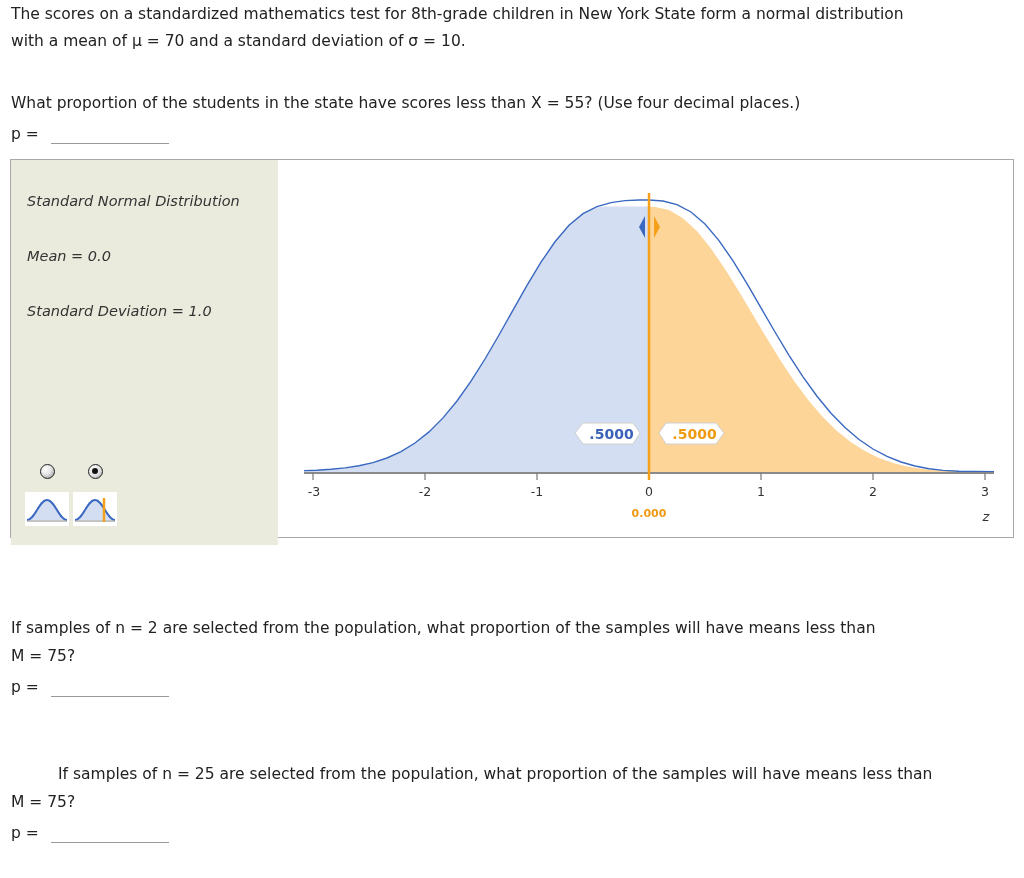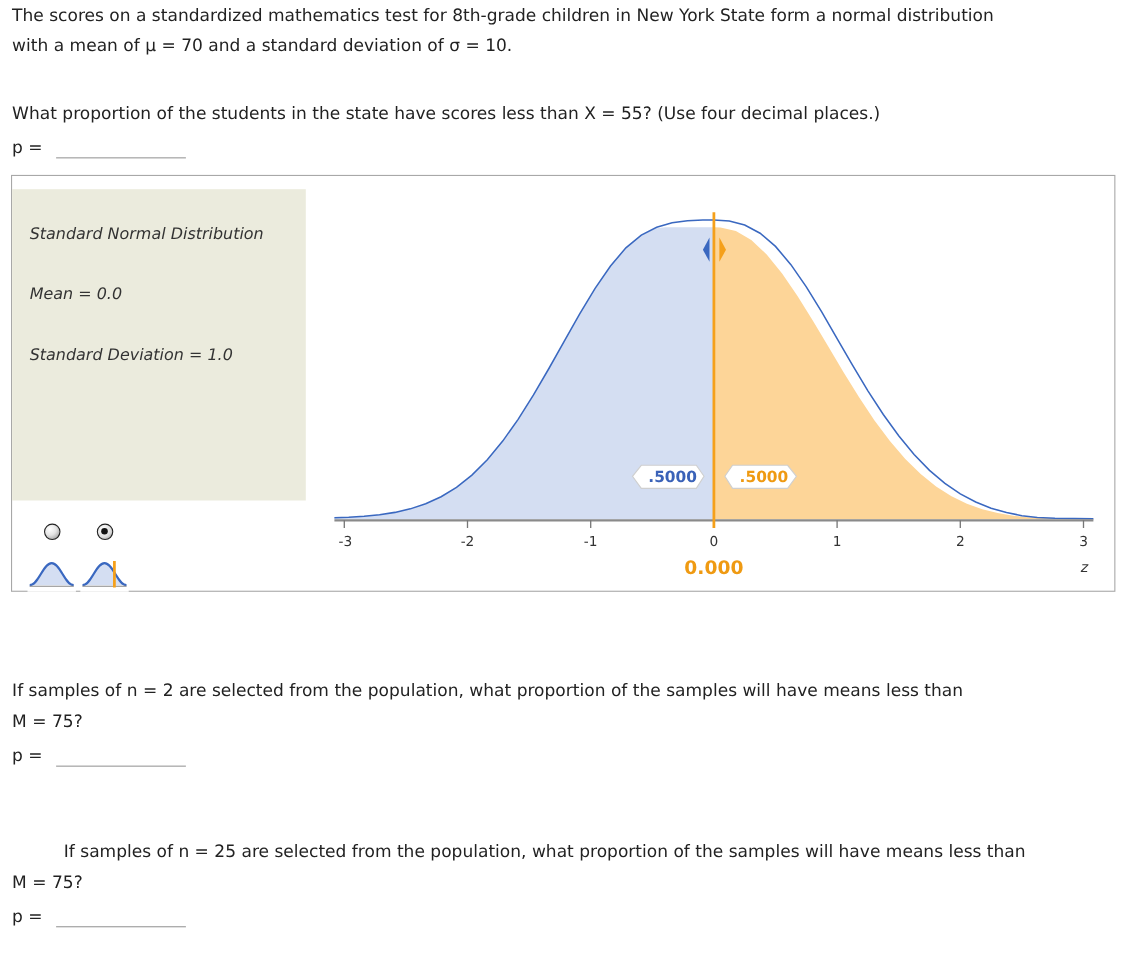--- a/index.html
+++ b/index.html
@@ -15,21 +15,21 @@
     background: transparent; outline: none; font-family: "DejaVu Sans", sans-serif; font-size: 14px;
     padding: 0 0 1px 0;
   }
 
   
   .applet {
     position: absolute; left: 10px; top: 159px; width: 1002px; height: 377px;
     border: 1px solid #a8a8a8; background: #ffffff;
   }
   .side-panel {
-    position: absolute; left: 0; top: 12px; width: 267px; height: 283px; background: #ebebdd;
+    position: absolute; left: 0; top: 0; width: 267px; height: 385px; background: #ebebdd;
   }
   .side-panel .ptxt {
     position: absolute; left: 16px; font-style: italic; font-size: 14.5px; color: #333; white-space: nowrap;
   }
   .radio {
     position: absolute; width: 15px; height: 15px; border-radius: 50%;
     border: 1.5px solid #222; box-sizing: border-box; cursor: pointer;
   }
   .radio.off { background: radial-gradient(circle at 35% 30%, #ffffff 0%, #e4e4e4 45%, #8a8a8a 100%); }
   .radio.on { background: radial-gradient(circle at 35% 30%, #ffffff 0%, #dcdcdc 60%, #8a8a8a 100%); }
@@ -111,21 +111,21 @@
     <div style="position:absolute; left:384px; top:263px; width:55px; height:22px; line-height:22px; text-align:center; font-weight:bold; font-size:14px; color:#ef9a12;">.5000</div>
 
     <div class="tick-label" style="left:31px; top:324px;">-3</div>
     <div class="tick-label" style="left:142px; top:324px;">-2</div>
     <div class="tick-label" style="left:254px; top:324px;">-1</div>
     <div class="tick-label" style="left:366px; top:324px;">0</div>
     <div class="tick-label" style="left:478px; top:324px;">1</div>
     <div class="tick-label" style="left:590px; top:324px;">2</div>
     <div class="tick-label" style="left:702px; top:324px;">3</div>
 
-    <div class="tick-label" style="left:366px; top:347px; font-weight:bold; font-size:17px; color:#ef9a12;">0.000</div>
+    <div class="tick-label" style="left:366px; top:347px; font-weight:bold; font-size:11px; color:#ef9a12;">0.000</div>
     <div class="tick-label" style="left:703px; top:349px; font-style:italic; font-size:13px;">z</div>
   </div>
 </div>
 
 <div class="txt" style="top:614px;">If samples of n = 2 are selected from the population, what proportion of the samples will have means less than</div>
 <div class="txt" style="top:642px;">M = 75?</div>
 <div class="answer-row" style="top:673px;">
   <span class="plabel">p =</span>
   <input class="answer-input" type="text" value="" style="">
 </div>

